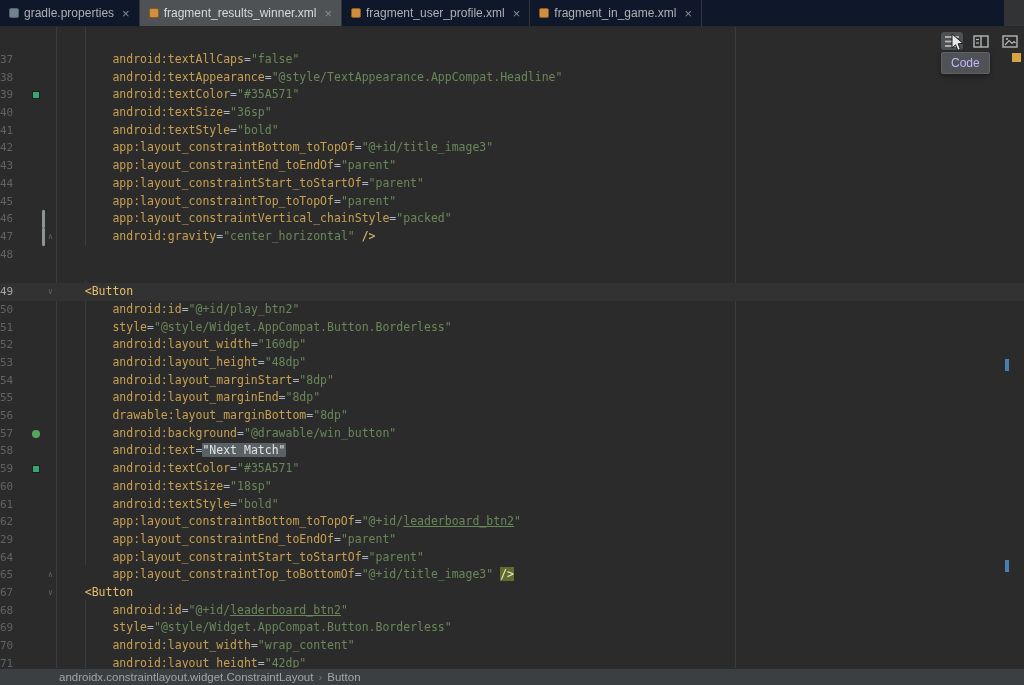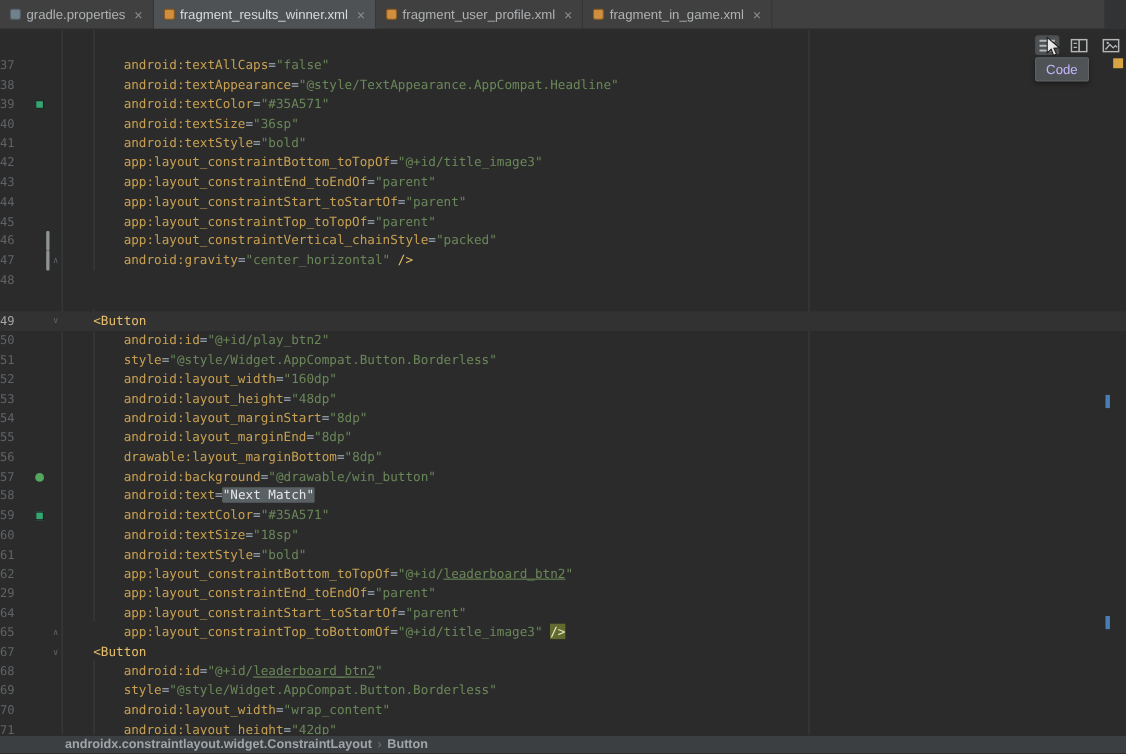--- a/index.html
+++ b/index.html
@@ -1,20 +1,20 @@
 <!DOCTYPE html>
 <html><head>
 <meta charset="utf-8">
 <style>
   * { margin:0; padding:0; box-sizing:border-box; }
   html,body { width:1024px; height:685px; overflow:hidden; background:#2b2b2b;
               font-family:"Liberation Sans", sans-serif; }
 
   
-  .tabbar { height:27px; background:#404040; display:flex; align-items:stretch;
+  .tabbar { height:27px; background:#0f172a; display:flex; align-items:stretch;
             border-bottom:1px solid #282828; }
   .tab-strip { display:flex; align-items:stretch; }
   .tab { display:flex; align-items:center; gap:5px; padding:0 9px; font-size:12px;
          color:#aeb1b3; border-right:1px solid #333638; cursor:default; white-space:nowrap; }
   .tab.sel { background:#4e5254; color:#d8dadc; }
   .tclose { color:#8a8e90; font-size:13px; margin-left:3px; line-height:1; }
   .ficon { width:10px; height:10px; border-radius:2px; display:inline-block; flex:none; }
   .ficon.gradle { background:#72828c; border:1px solid #55616a; }
   .ficon.layout-xml { background:#d08f3e; border:1px solid #8a5a20; }
   .tab-spacer { flex:1; }
@@ -61,21 +61,21 @@
   .vt-btn.hover { background:#4d5153; }
 
   .tooltip { position:absolute; left:941px; top:25px; background:#4f5355;
              border:1px solid #5f6365; color:#c4b5fd; font-size:12px;
              padding:3px 9px; border-radius:2px; box-shadow:0 2px 5px rgba(0,0,0,.4); }
   .cursor { position:absolute; left:951px; top:6px; z-index:10; }
 
   
   .statusbar { height:17px; background:#3c3f41; border-top:1px solid #2b2b2b;
                display:flex; align-items:center; padding-left:57px; font-size:11.5px; }
-  .bitem { color:#a0a5a9; margin:16px 2px; cursor:default;font-weight:bold; }
+  .bitem { color:#a0a5a9; margin:16px 2px; cursor:default; }
   .bsep  { color:#6f7478; margin:0 3px; }
 </style>
 </head>
 <body>
 
 <div class="tabbar">
   <div class="tab-strip">
       <div class="tab">
         <span class="ficon gradle"></span>
         <span>gradle.properties</span>

